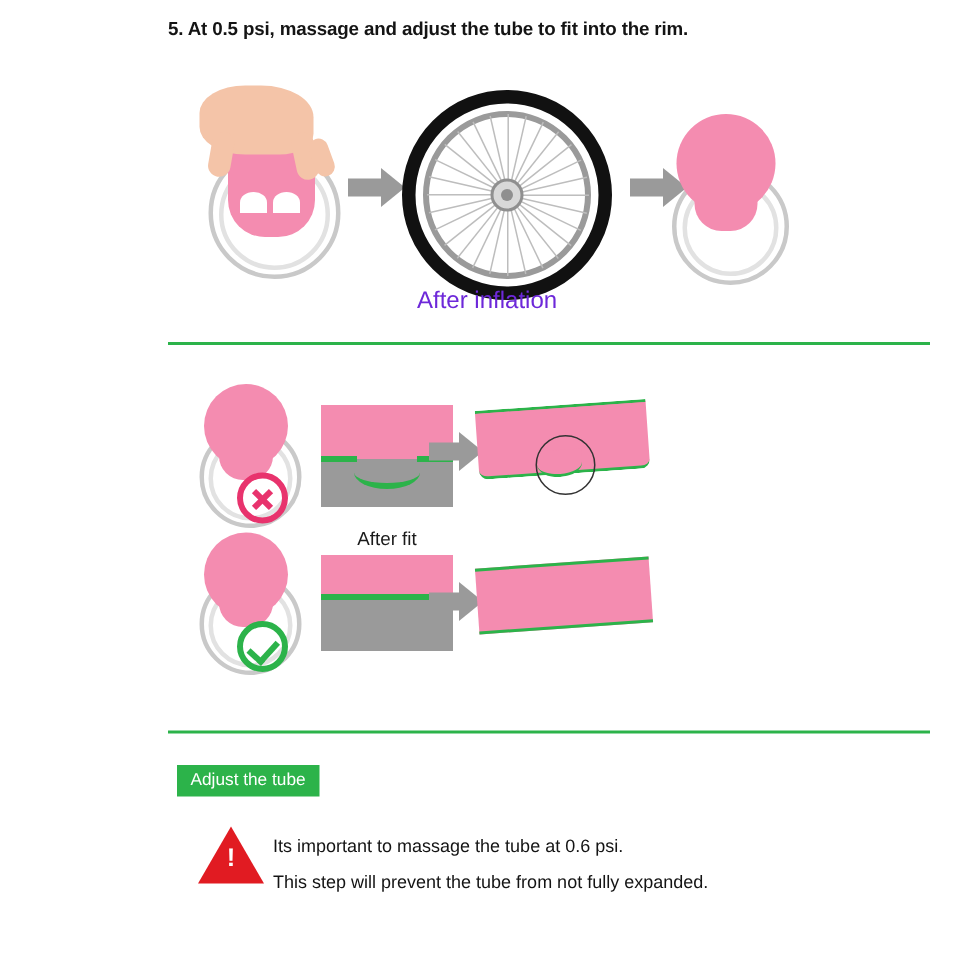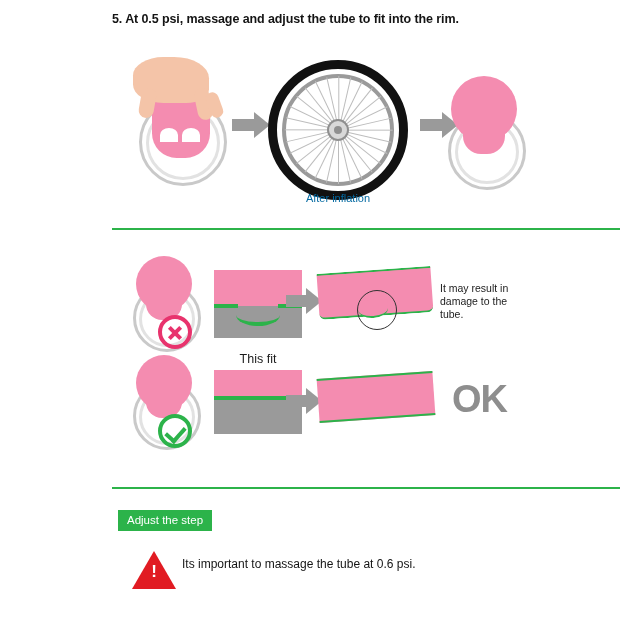--- a/index.html
+++ b/index.html
@@ -55,23 +55,22 @@
   .arrow .head {
     position: absolute;
     width: 0; height: 0;
     border-top: 13px solid transparent;
     border-bottom: 13px solid transparent;
     border-left: 16px solid #9a9a9a;
   }
 
   .caption {
     position: absolute;
-    font-size: 11px;
-    color: #0369a1;
-    text-align: center;
+    font-size: 16px;
+    color: #6d28d9;
   }
   .tire-ring {
     position: absolute;
     border: 3px solid #c9c9c9;
     border-radius: 50%;
     background: #ffffff;
   }
   .tube-blob {
     position: absolute;
     background: #f48cb0;
@@ -335,52 +334,51 @@
     <div class="shaft" style="left:0; top:7px; width:22px; height:12px;"></div>
     <div class="head" style="left:20px; top:0;"></div>
   </div>
 
   <div>
     <div class="band" style="left:318px; top:270px; width:114px; height:42px; border-radius:0 0 6px 6px; transform:rotate(-4deg);"></div>
     <div style="position:absolute; left:358px; top:300px; width:30px; height:16px; background:#f48cb0; border-bottom:2px solid #2cb34a; border-radius:0 0 50% 50%; transform:rotate(-4deg);"></div>
     <div class="circle-mark" style="left:357px; top:290px;"></div>
   </div>
 
-  <div class="note" style="left:440px; top:282px;">It may result in damage to the tube.</div>
 
   <div>
     <div class="tire-ring" style="left:133px; top:382px; width:62px; height:62px;"></div>
     <div style="position:absolute; left:139px; top:389px; width:50px; height:50px; border:3px solid #e2e2e2; border-radius:50%;"></div>
     <div style="position:absolute; left:136px; top:355px; width:56px; height:56px; background:#f48cb0; border-radius:50%;"></div>
     <div style="position:absolute; left:146px; top:398px; width:36px; height:20px; background:#f48cb0; border-radius:0 0 16px 16px;"></div>
     <div class="badge check" style="left:158px; top:414px;"></div>
   </div>
 
-  <div class="strip-label" style="left:198px; top:352px;">This fit</div>
+  <div class="strip-label" style="left:198px; top:352px;">After fit</div>
 
   <div class="rim-strip" style="left:214px; top:370px; width:88px; height:64px; overflow:hidden;">
     <div class="strip-pink" style="left:0; top:0; width:88px; height:26px;"></div>
     <div style="position:absolute; left:0; top:26px; width:88px; height:4px; background:#2cb34a;"></div>
     <div style="position:absolute; left:0; top:30px; width:88px; height:34px; background:#9a9a9a;"></div>
   </div>
 
   <div class="arrow" style="left:286px; top:388px;">
     <div class="shaft" style="left:0; top:7px; width:22px; height:12px;"></div>
     <div class="head" style="left:20px; top:0;"></div>
   </div>
 
   <div>
     <div class="band" style="left:318px; top:375px; width:116px; height:40px; transform:rotate(-4deg);"></div>
   </div>
 
-  <div class="ok-text" style="left:452px; top:378px;">OK</div>
 
   <div class="rule r2"></div>
 
-  <div class="tag">Adjust the step</div>
+  <div class="tag">Adjust the tube</div>
 
   <div class="warn-icon">
     <span class="bang">!</span>
   </div>
 
   <div class="footer-line l1">Its important to massage the tube at 0.6 psi.</div>
+  <div class="footer-line l2">This step will prevent the tube from not fully expanded.</div>
 
 </div>
 
 </body></html>

